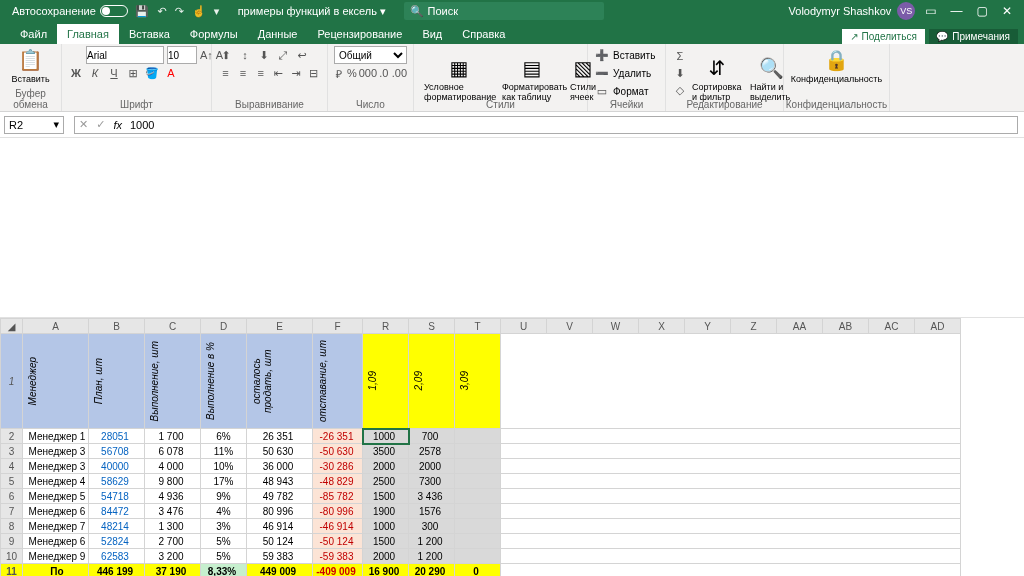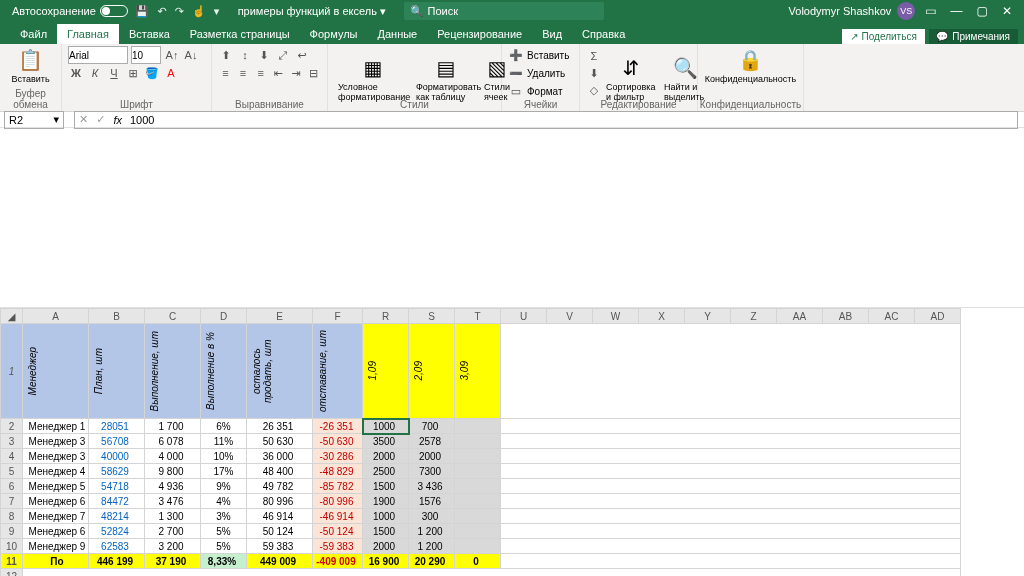--- a/index.html
+++ b/index.html
@@ -22,21 +22,21 @@
 .tabs .right .btn{background:#fff;color:#217346;padding:2px 8px;display:flex;align-items:center;gap:3px;font-size:10px}
 .tabs .right .btn.green{background:#185c37;color:#fff}
 .ribbon{height:68px;background:#f3f2f1;border-bottom:1px solid #d4d4d4;display:flex;font-size:10px}
 .rgroup{border-right:1px solid #e1e1e1;padding:2px 6px 0;display:flex;flex-direction:column;position:relative}
 .rgroup .label{position:absolute;bottom:1px;left:0;right:0;text-align:center;color:#666;font-size:10px}
 .rgroup .row{display:flex;align-items:center;gap:3px;height:18px}
 .bigbtn{display:flex;flex-direction:column;align-items:center;justify-content:center;padding:2px 4px;gap:2px;font-size:9px}
 .bigbtn .ico{font-size:20px}
 .smallico{width:16px;height:16px;display:flex;align-items:center;justify-content:center;font-size:11px;color:#555}
 select,input.combo{font-size:10px;height:18px;border:1px solid #ababab;background:#fff}
-.namebox-row{height:16px;background:#fff;border-bottom:1px solid #e1e1e1;display:flex;align-items:center}
+.namebox-row{height:26px;background:#fff;border-bottom:1px solid #e1e1e1;display:flex;align-items:center}
 .namebox{width:60px;height:18px;border:1px solid #ababab;margin-left:4px;padding:0 4px;font-size:11px;display:flex;align-items:center;justify-content:space-between}
 .fxbar{flex:1;border:1px solid #ababab;height:18px;margin:0 6px 0 10px;display:flex;align-items:center;padding:0 4px;gap:8px;font-size:11px}
 .fxexpand{height:180px;background:#fff;border-bottom:1px solid #e1e1e1}
 .grid-wrap{position:relative;overflow:auto;height:278px;background:#fff}
 table.xl{border-collapse:collapse;font-size:10px}
 table.xl th,table.xl td{border:1px solid #d4d4d4;padding:0;height:15px;text-align:center;background:#fff}
 table.xl th{background:#e6e6e6;color:#555;font-weight:normal;font-size:10px}
 table.xl th.rh{width:22px}
 table.xl td.rh{background:#e6e6e6;color:#555;text-align:center;width:22px}
 .colA{width:66px}.colB{width:56px}.colC{width:56px}.colD{width:46px}.colE{width:66px}.colF{width:50px}.colR{width:46px}.colS{width:46px}.colT{width:46px}.colN{width:46px}
@@ -83,21 +83,20 @@
     <span>—</span>
     <span>▢</span>
     <span>✕</span>
   </div>
 </div>
 
 <div class="tabs">
   <div class="tab">Файл</div>
   <div class="tab active">Главная</div>
   <div class="tab">Вставка</div>
-  <div class="tab">Разметка страницы</div>
   <div class="tab">Формулы</div>
   <div class="tab">Данные</div>
   <div class="tab">Рецензирование</div>
   <div class="tab">Вид</div>
   <div class="tab">Справка</div>
   <div class="right">
     <div class="btn">
         <span>↗</span>
         <span>Поделиться</span>
       </div>
@@ -111,21 +110,21 @@
 <div class="ribbon">
   <div class="rgroup" style="width:62px">
     <div class="bigbtn">
         <span class="ico">📋</span>
         <span>Вставить</span>
       </div>
     <div class="label">Буфер обмена</div>
   </div>
   <div class="rgroup" style="width:150px">
     <div class="row">
-        <input class="combo" style="width: 60px;" value="Arial">
+        <input class="combo" style="width: 78px; margin-left: 18px;" value="Arial">
         <input class="combo" style="width: 30px;" value="10">
         <span class="smallico">A↑</span>
         <span class="smallico">A↓</span>
       </div>
     <div class="row">
         <span class="smallico">
           <b>Ж</b>
         </span>
         <span class="smallico">
           <i>К</i>
@@ -151,20 +150,33 @@
       </div>
     <div class="row">
         <span class="smallico">≡</span>
         <span class="smallico">≡</span>
         <span class="smallico">≡</span>
         <span class="smallico">⇤</span>
         <span class="smallico">⇥</span>
         <span class="smallico">⊟</span>
       </div>
     <div class="label">Выравнивание</div>
+  </div>
+  <div class="rgroup" style="width:86px">
+    <div class="row">
+        <select class="combo" style="width:78px"><option>Общий</option></select>
+      </div>
+    <div class="row">
+        <span class="smallico">₽</span>
+        <span class="smallico">%</span>
+        <span class="smallico">000</span>
+        <span class="smallico">.0</span>
+        <span class="smallico">.00</span>
+      </div>
+    <div class="label">Число</div>
   </div>
   <div class="rgroup" style="width:174px;flex-direction:row">
     <div class="bigbtn">
         <span class="ico">▦</span>
         <span style="width:70px">Условное форматирование</span>
       </div>
     <div class="bigbtn">
         <span class="ico">▤</span>
         <span style="width:60px">Форматировать как таблицу</span>
       </div>
@@ -325,21 +337,21 @@
   <td class="gr num">2000</td>
   <td class="gr"></td>
   <td colspan="10"></td>
         </tr>
         <tr>
           <td class="rh">5</td>
   <td class="lft">Менеджер 4</td>
   <td class="blue">58629</td>
   <td class="num">9 800</td>
   <td>17%</td>
-  <td class="num">48 400</td>
+  <td class="num">48 943</td>
   <td class="neg">-48 829</td>
   <td class="gr num">2500</td>
   <td class="gr num">7300</td>
   <td class="gr"></td>
   <td colspan="10"></td>
         </tr>
         <tr>
           <td class="rh">6</td>
   <td class="lft">Менеджер 5</td>
   <td class="blue">54718</td>

